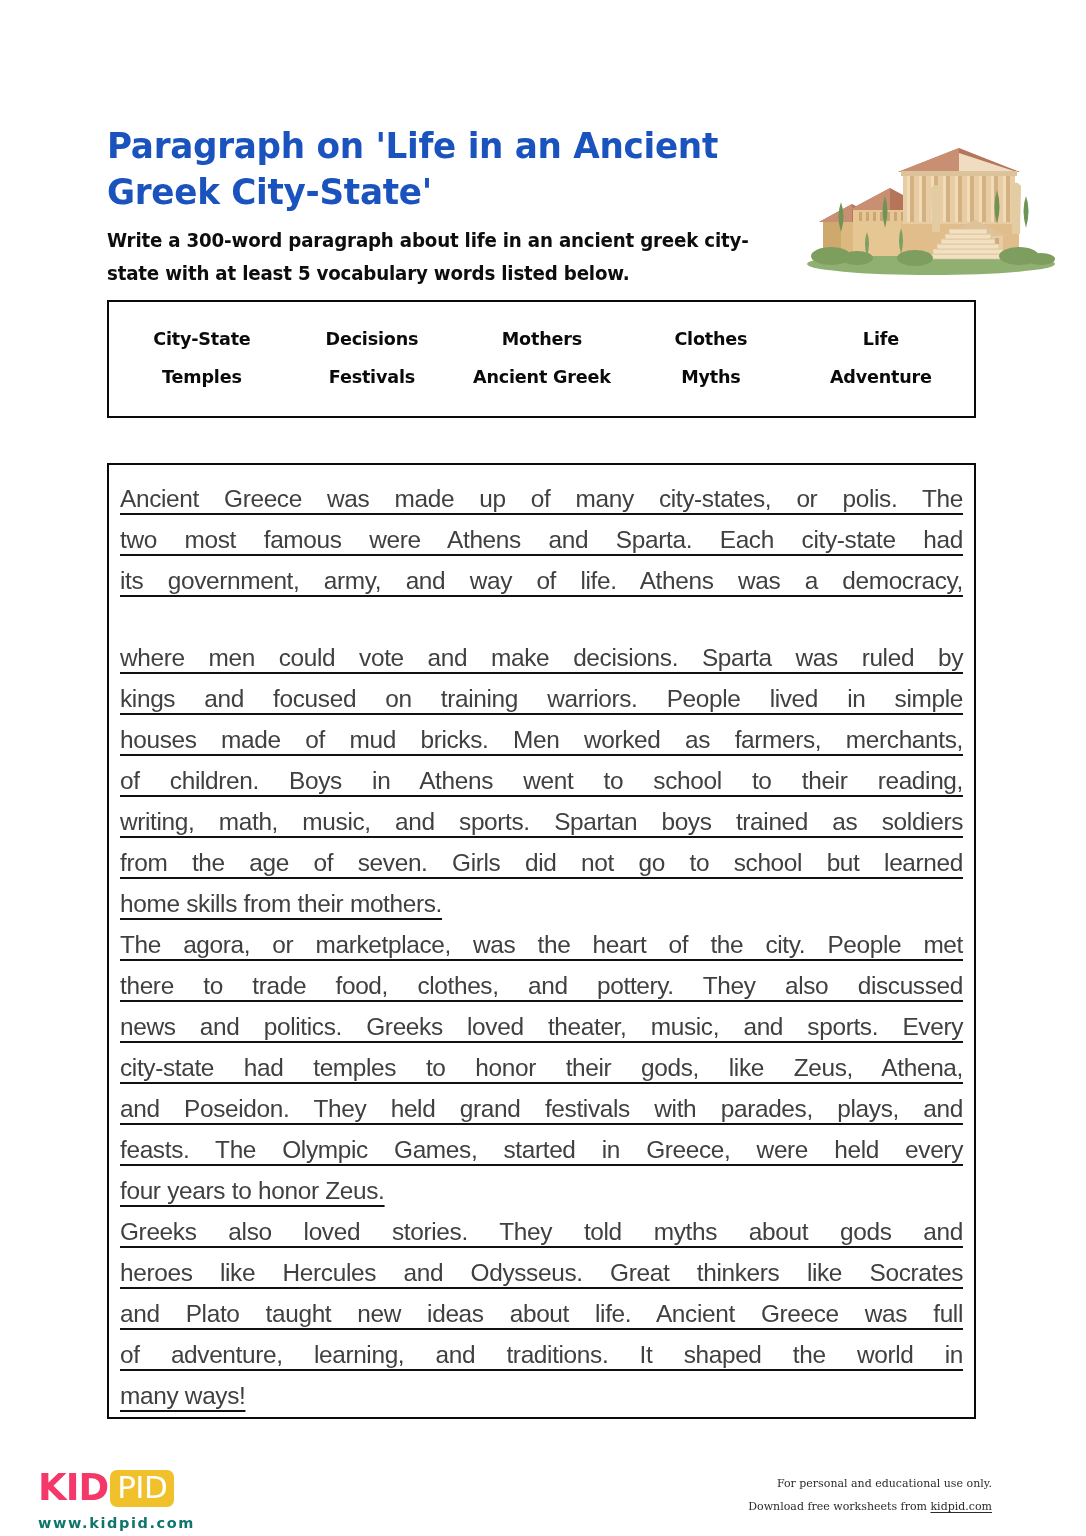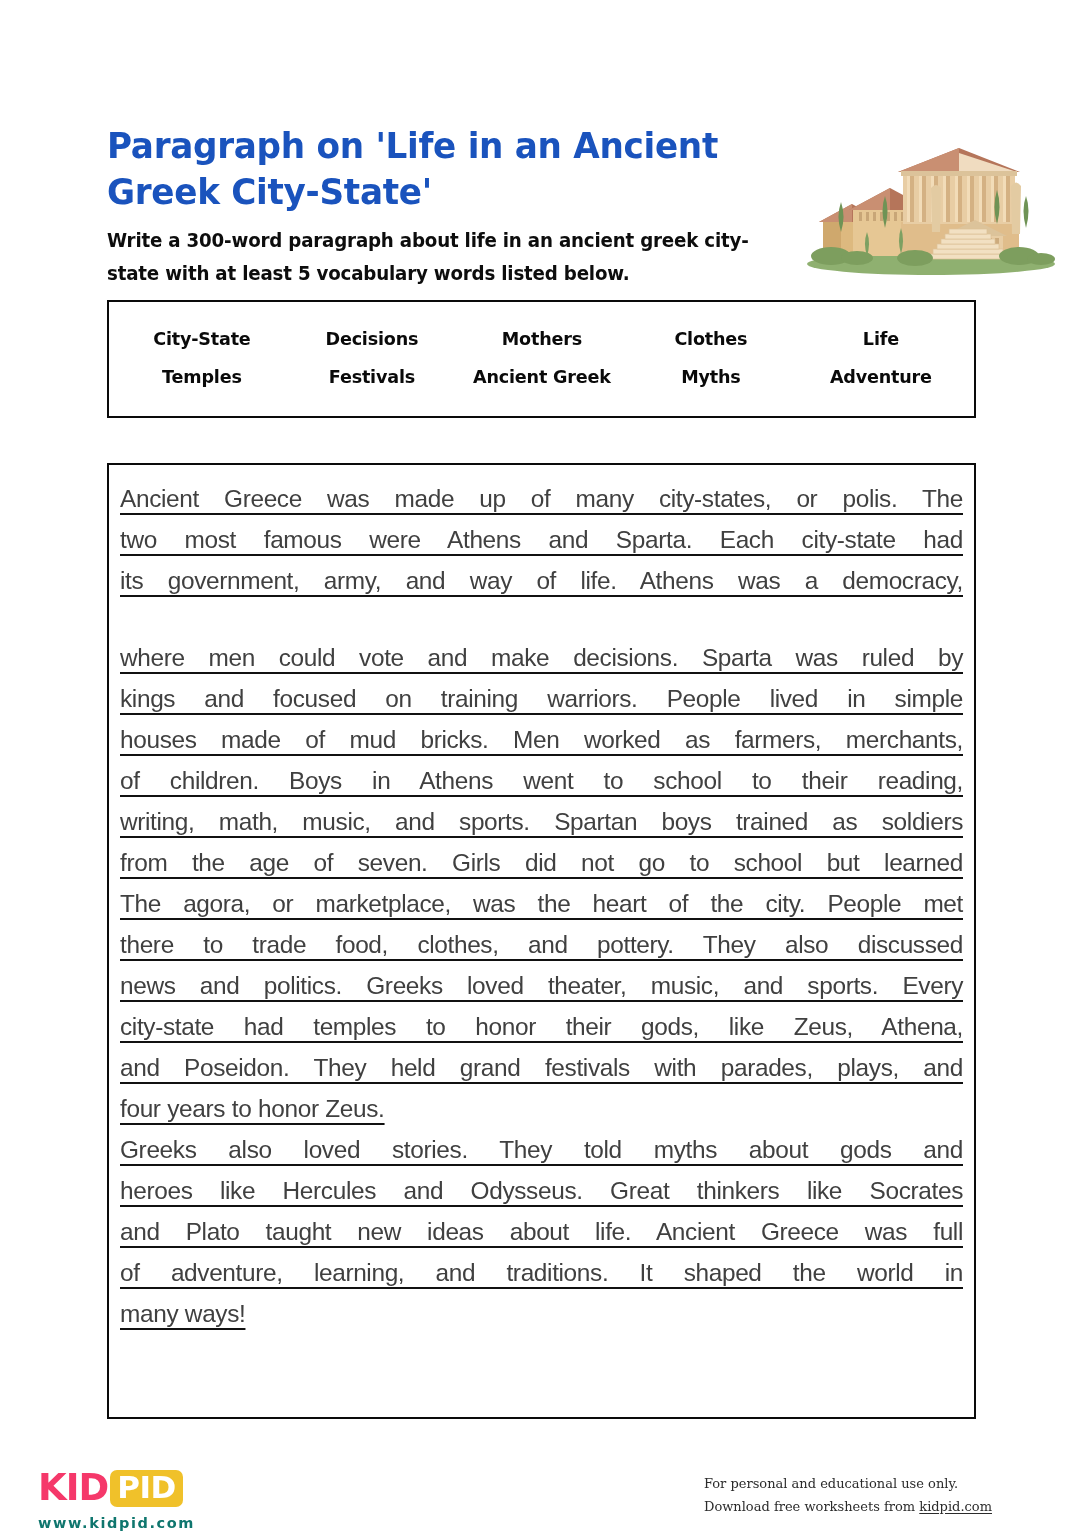--- a/index.html
+++ b/index.html
@@ -154,21 +154,21 @@
     font-weight: 700;
     color: #f5386a;
     letter-spacing: -1px;
     line-height: 38px;
     position: relative;
   }
 
   .logo-pid {
     font-family: "DejaVu Sans", sans-serif;
     font-size: 31px;
-    font-weight: 700;
+    font-weight: 400;
     color: #ffffff;
     background: #f0c12a;
     border-radius: 7px;
     padding: 1px 7px 3px 7px;
     letter-spacing: -0.5px;
     line-height: 33px;
     margin-left: 2px;
   }
 
   .logo-url {
@@ -177,23 +177,23 @@
     font-weight: 700;
     color: #0f766e;
     letter-spacing: 1.6px;
     margin-top: 7px;
   }
 
   .footer-note {
     position: absolute;
     right: 28px;
     top: 8px;
-    text-align: left;
+    text-align: right;
     font-family: "DejaVu Serif", serif;
-    font-size: 13px;
+    font-size: 11px;
     line-height: 23px;
     color: #2b2b2b;
   }
 
   .footer-link {
     color: #2b2b2b;
     text-decoration: underline;
     text-underline-offset: 2px;
   }
 </style>
@@ -322,27 +322,29 @@
       <div class="answer-para">
         <div style="white-space: nowrap;"><span class="ln" style="display: inline-block; width: 100%; text-align: justify; text-align-last: justify; white-space: normal;">Ancient Greece was made up of many city-states, or polis. The</span></div>
         <div style="white-space: nowrap;"><span class="ln" style="display: inline-block; width: 100%; text-align: justify; text-align-last: justify; white-space: normal;">two most famous were Athens and Sparta. Each city-state had</span></div>
         <div style="white-space: nowrap;"><span class="ln" style="display: inline-block; width: 100%; text-align: justify; text-align-last: justify; white-space: normal;">its government, army, and way of life. Athens was a democracy,</span></div>
         <div style="white-space: nowrap;"><span class="ln" style="display: inline-block; width: 100%; text-align: justify; text-align-last: justify; white-space: normal; margin-top: 36px;">where men could vote and make decisions. Sparta was ruled by</span></div>
         <div style="white-space: nowrap;"><span class="ln" style="display: inline-block; width: 100%; text-align: justify; text-align-last: justify; white-space: normal;">kings and focused on training warriors. People lived in simple</span></div>
         <div style="white-space: nowrap;"><span class="ln" style="display: inline-block; width: 100%; text-align: justify; text-align-last: justify; white-space: normal;">houses made of mud bricks. Men worked as farmers, merchants,</span></div>
         <div style="white-space: nowrap;"><span class="ln" style="display: inline-block; width: 100%; text-align: justify; text-align-last: justify; white-space: normal;">of children. Boys in Athens went to school to their reading,</span></div>
         <div style="white-space: nowrap;"><span class="ln" style="display: inline-block; width: 100%; text-align: justify; text-align-last: justify; white-space: normal;">writing, math, music, and sports. Spartan boys trained as soldiers</span></div>
         <div style="white-space: nowrap;"><span class="ln" style="display: inline-block; width: 100%; text-align: justify; text-align-last: justify; white-space: normal;">from the age of seven. Girls did not go to school but learned</span></div>
+        <div style="white-space: nowrap;"><span class="ln">home skills from their mothers.</span></div>
       </div>
       <div class="answer-para">
         <div style="white-space: nowrap;"><span class="ln" style="display: inline-block; width: 100%; text-align: justify; text-align-last: justify; white-space: normal;">The agora, or marketplace, was the heart of the city. People met</span></div>
         <div style="white-space: nowrap;"><span class="ln" style="display: inline-block; width: 100%; text-align: justify; text-align-last: justify; white-space: normal;">there to trade food, clothes, and pottery. They also discussed</span></div>
         <div style="white-space: nowrap;"><span class="ln" style="display: inline-block; width: 100%; text-align: justify; text-align-last: justify; white-space: normal;">news and politics. Greeks loved theater, music, and sports. Every</span></div>
         <div style="white-space: nowrap;"><span class="ln" style="display: inline-block; width: 100%; text-align: justify; text-align-last: justify; white-space: normal;">city-state had temples to honor their gods, like Zeus, Athena,</span></div>
         <div style="white-space: nowrap;"><span class="ln" style="display: inline-block; width: 100%; text-align: justify; text-align-last: justify; white-space: normal;">and Poseidon. They held grand festivals with parades, plays, and</span></div>
+        <div style="white-space: nowrap;"><span class="ln" style="display: inline-block; width: 100%; text-align: justify; text-align-last: justify; white-space: normal;">feasts. The Olympic Games, started in Greece, were held every</span></div>
         <div style="white-space: nowrap;"><span class="ln">four years to honor Zeus.</span></div>
       </div>
       <div class="answer-para">
         <div style="white-space: nowrap;"><span class="ln" style="display: inline-block; width: 100%; text-align: justify; text-align-last: justify; white-space: normal;">Greeks also loved stories. They told myths about gods and</span></div>
         <div style="white-space: nowrap;"><span class="ln" style="display: inline-block; width: 100%; text-align: justify; text-align-last: justify; white-space: normal;">heroes like Hercules and Odysseus. Great thinkers like Socrates</span></div>
         <div style="white-space: nowrap;"><span class="ln" style="display: inline-block; width: 100%; text-align: justify; text-align-last: justify; white-space: normal;">and Plato taught new ideas about life. Ancient Greece was full</span></div>
         <div style="white-space: nowrap;"><span class="ln" style="display: inline-block; width: 100%; text-align: justify; text-align-last: justify; white-space: normal;">of adventure, learning, and traditions. It shaped the world in</span></div>
         <div style="white-space: nowrap;"><span class="ln">many ways!</span></div>
       </div>
     </div>

